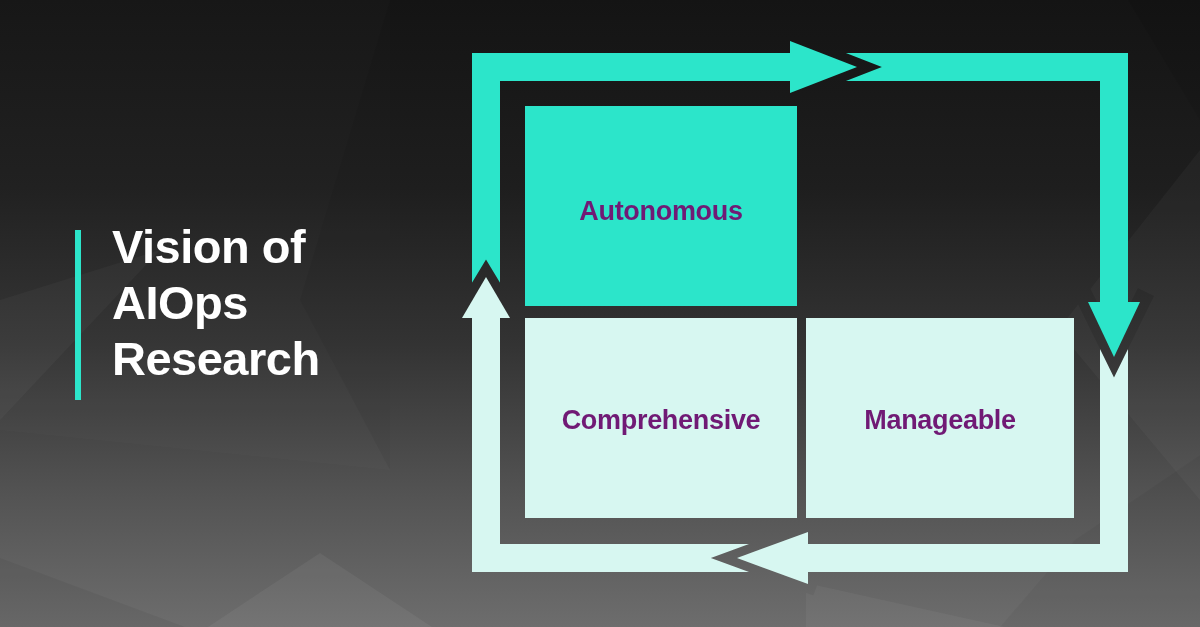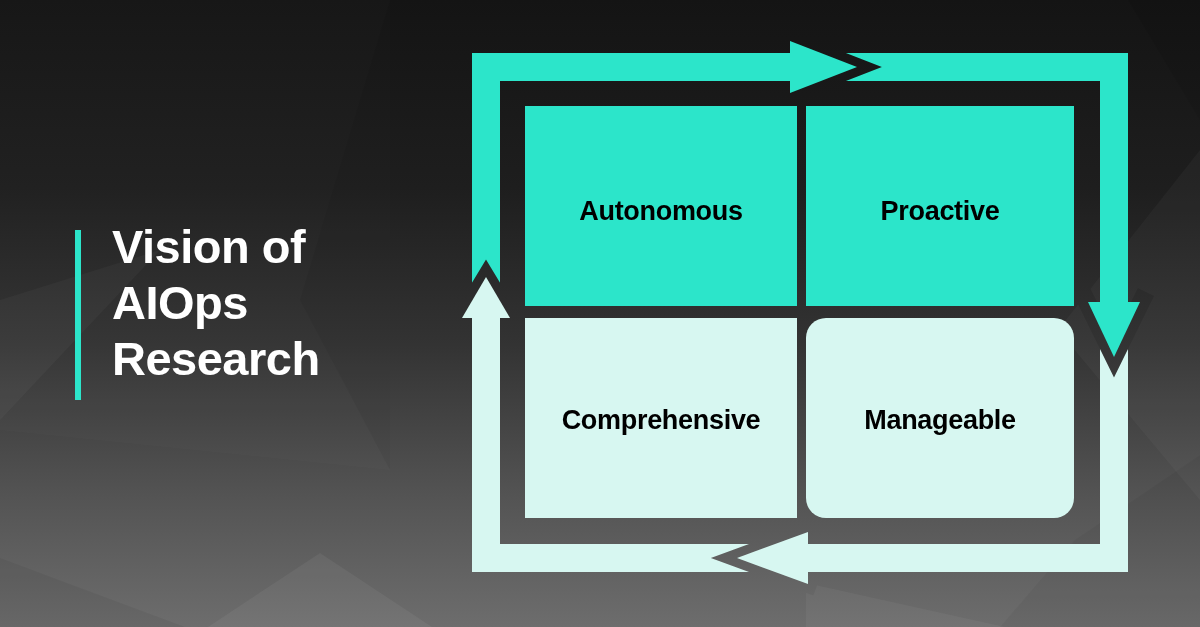--- a/index.html
+++ b/index.html
@@ -4,28 +4,28 @@
 <style>
   html,body{margin:0;padding:0;background:#141414;}
   #stage{
     position:relative;width:1200px;height:627px;overflow:hidden;
     font-family:"Liberation Sans", sans-serif;
     background:linear-gradient(180deg,#141414 0%,#1e1e1e 30%,#333333 55%,#525252 78%,#6d6d6d 100%);
   }
   #diagram-svg{position:absolute;left:0;top:0;width:1200px;height:627px;z-index:1;}
   .quad{
     position:absolute;display:flex;align-items:center;justify-content:center;
-    z-index:2;font-weight:bold;font-size:27px;letter-spacing:-0.3px;color:#000000;text-align:center;
+    z-index:2;font-weight:bold;font-size:27px;letter-spacing:-0.3px;color:#701a75;text-align:center;
   }
   .quad.teal{background:#2ce5ca;}
   .quad.mint{background:#d7f7f1;}
   #q-tl{left:525px;top:106px;width:272px;height:200px;padding-top:10px;box-sizing:border-box;}
   #q-tr{left:806px;top:106px;width:268px;height:200px;padding-top:10px;box-sizing:border-box;}
   #q-bl{left:525px;top:318px;width:272px;height:200px;padding-top:4px;box-sizing:border-box;}
-  #q-br{left:806px;top:318px;width:268px;height:200px;padding-top:4px;box-sizing:border-box;border-radius:20px;}
+  #q-br{left:806px;top:318px;width:268px;height:200px;padding-top:4px;box-sizing:border-box;}
   #title-block{position:absolute;left:75px;top:219px;z-index:2;display:flex;}
   #title-accent{position:absolute;left:0;top:11px;width:6px;height:170px;background:#2ce5ca;}
   #page-title{
     margin-left:37px;color:#ffffff;font-size:47px;line-height:56px;font-weight:bold;
     letter-spacing:-0.5px;white-space:pre-line;
   }
 </style>
 </head>
 <body>
 
@@ -67,23 +67,20 @@
 
     <polygon points="790,41 857,67 790,93" fill="#2ce5ca"></polygon>
     <polygon points="1088,302 1140,302 1114,357" fill="#2ce5ca"></polygon>
     <polygon points="808,532 808,584 737,558" fill="#d7f7f1"></polygon>
     <polygon points="462,318 510,318 486,277" fill="#d7f7f1"></polygon>
   </svg>
 
   <div id="q-tl" class="quad teal">
     <span>Autonomous</span>
   </div>
-  <div id="q-tr" class="quad teal">
-    <span>Proactive</span>
-  </div>
   <div id="q-bl" class="quad mint">
     <span>Comprehensive</span>
   </div>
   <div id="q-br" class="quad mint">
     <span>Manageable</span>
   </div>
 
   <div id="title-block">
     <div id="title-accent"></div>
     <div id="page-title">Vision of

